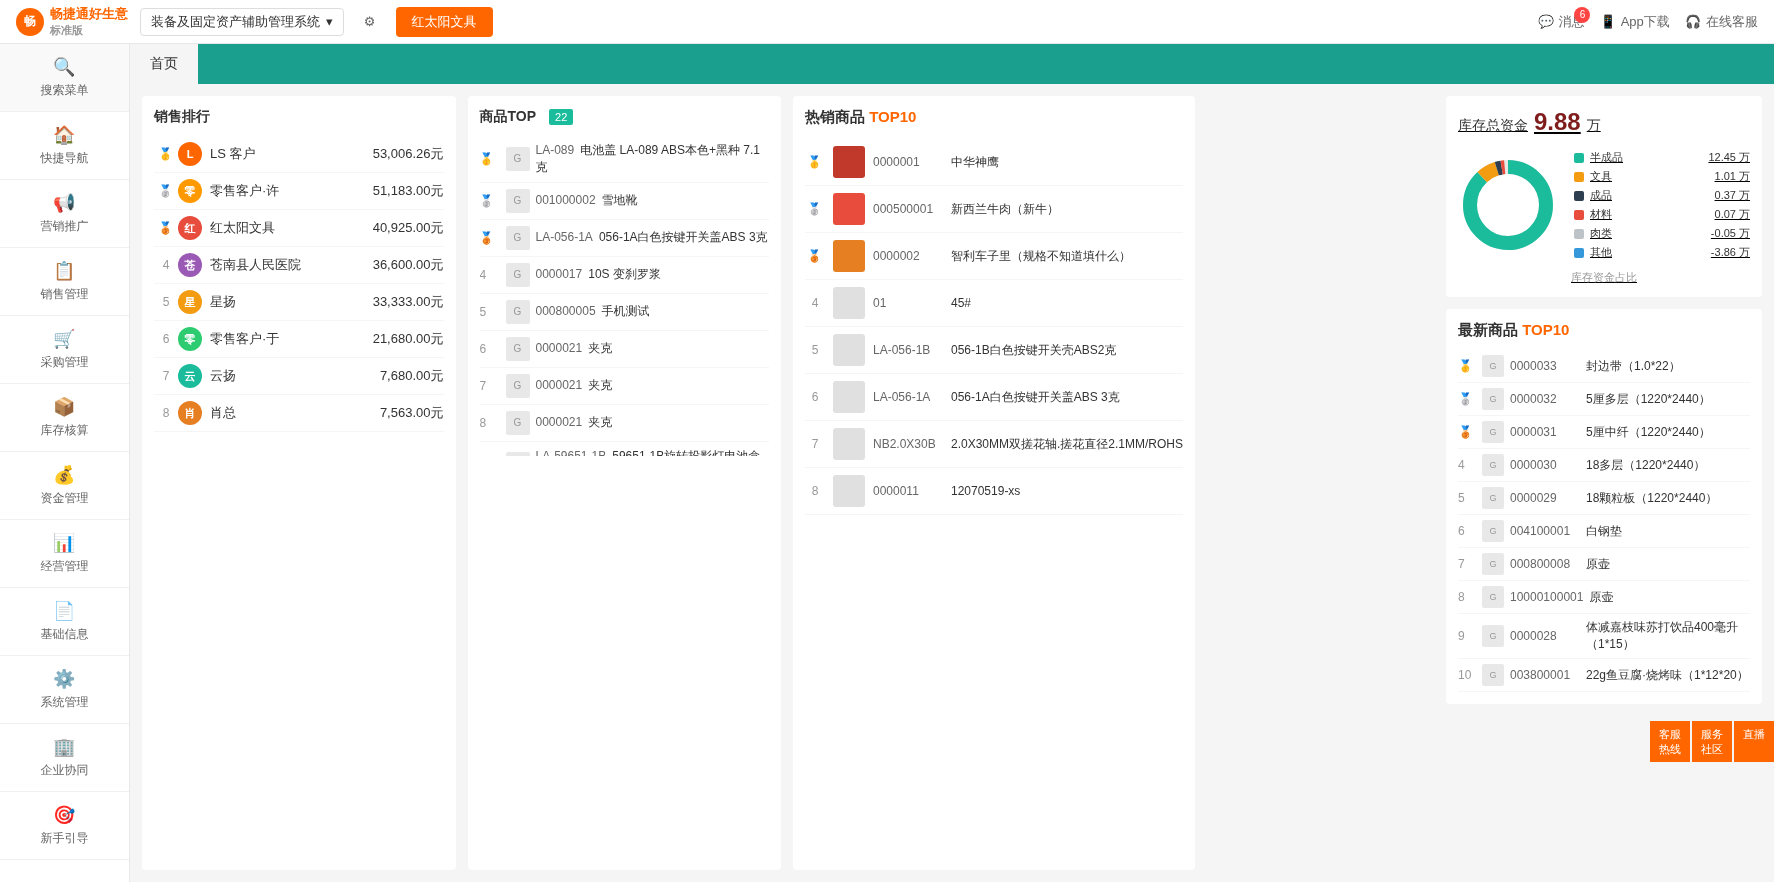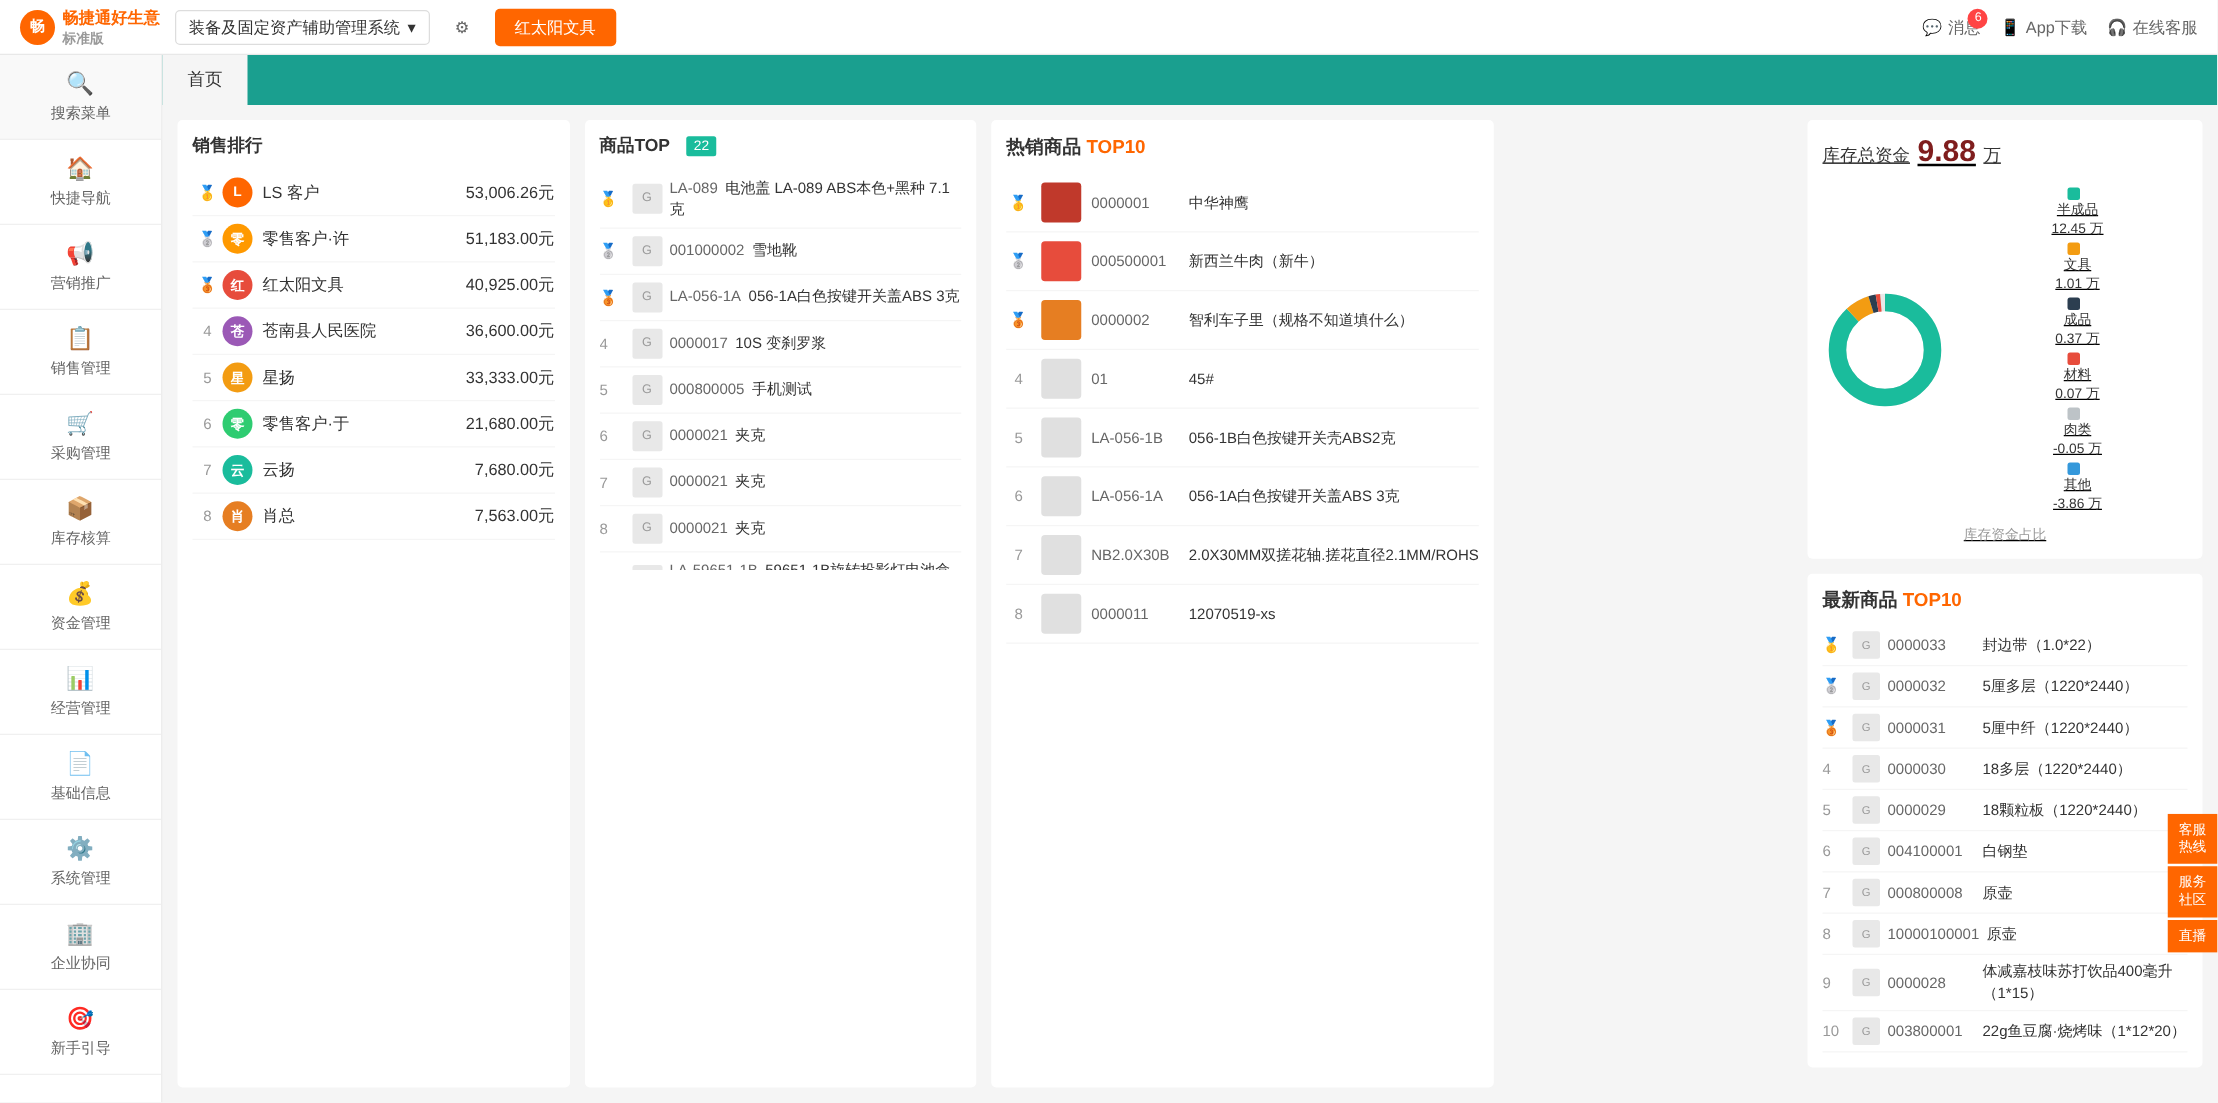--- a/index.html
+++ b/index.html
@@ -97,21 +97,21 @@
     .inventory-card { background: #fff; border-radius: 4px; padding: 12px; margin-bottom: 12px; text-decoration: underline; }
     .inv-header { display: flex; align-items: baseline; gap: 6px; margin-bottom: 12px; }
     .inv-title { font-size: 14px; color: #333; }
     .inv-amount { font-size: 24px; font-weight: bold; color: #7f1d1d; }
     .inv-unit { font-size: 14px; color: #333; }
 
     .inv-chart-area { display: flex; gap: 16px; align-items: center; }
     .donut-chart { position: relative; width: 100px; height: 100px; flex-shrink: 0; }
     .donut-chart svg { transform: rotate(-90deg); }
     .inv-legend { flex: 1; }
-    .legend-item { display: flex; align-items: center; justify-content: space-between; padding: 2px 0; font-size: 11px; flex-direction: column; }
+    .legend-item { display: flex; align-items: center; justify-content: space-between; padding: 2px 0; font-size: 11px; }
     .legend-dot { width: 10px; height: 10px; border-radius: 2px; margin-right: 6px; flex-shrink: 0; }
     .legend-label { flex: 1; color: #333; }
     .legend-value { color: #333; font-size: 11px; }
     .inv-footer { font-size: 11px; color: #999; margin-top: 8px; text-align: center; }
 
     
     .new-products-card { background: #fff; border-radius: 4px; padding: 12px; }
     .np-title { font-size: 15px; font-weight: bold; color: #333; margin-bottom: 10px; }
     .np-title span { color: #ff6600; }
     .np-row { display: flex; align-items: center; padding: 5px 0; border-bottom: 1px solid #f5f5f5; gap: 6px; }
@@ -119,21 +119,21 @@
     .np-img { width: 22px; height: 22px; background: #e8e8e8; border-radius: 2px; font-size: 9px; display: flex; align-items: center; justify-content: center; color: #999; flex-shrink: 0; }
     .np-code { font-size: 12px; color: #666; min-width: 70px; }
     .np-name { font-size: 12px; color: #333; flex: 1; }
 
     
     .float-service {
       position: fixed;
       right: 0;
       bottom: 120px;
       display: flex;
-      flex-direction: column;
+      flex-direction: row;
       gap: 2px;
     }
     .float-btn {
       background: #ff6600;
       color: #fff;
       width: 40px;
       padding: 6px 4px;
       text-align: center;
       font-size: 11px;
       cursor: pointer;

